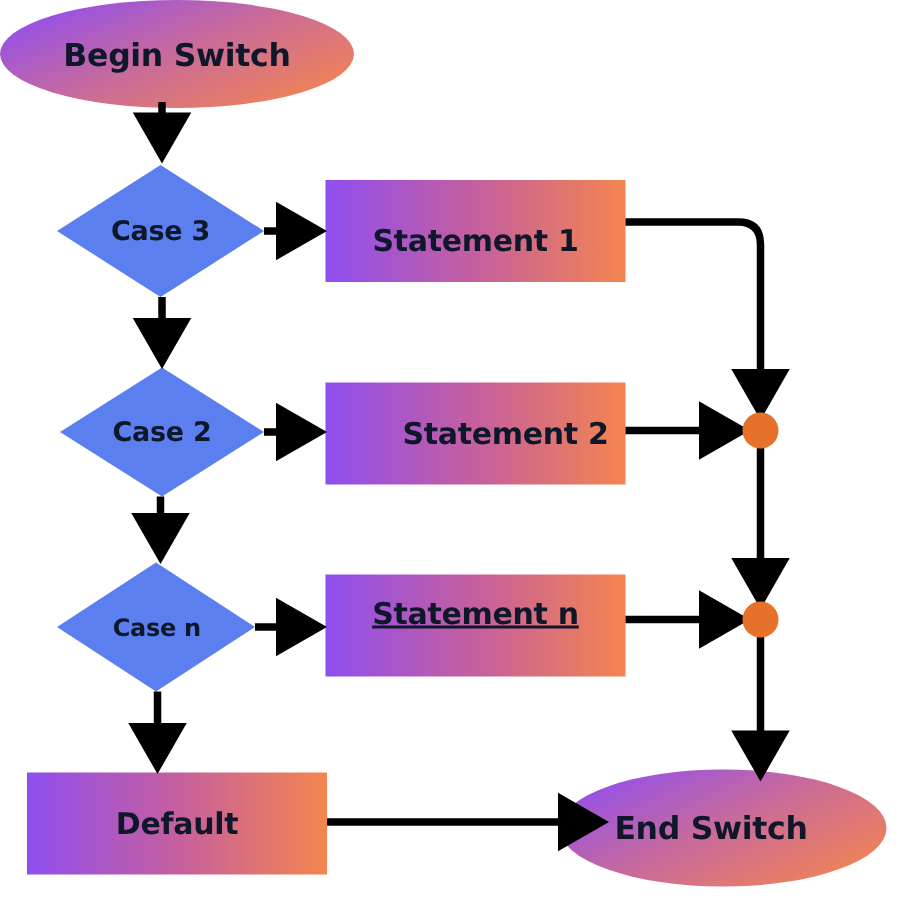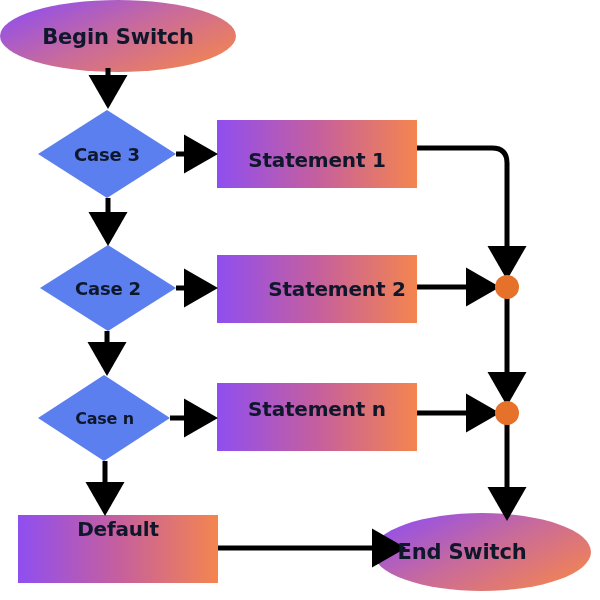--- a/index.html
+++ b/index.html
@@ -37,25 +37,25 @@
     font-weight: bold;
     pointer-events: none;
     letter-spacing: -0.2px;
   }
   .lbl-begin   { left: 0px;   top: 0px;   width: 236px; height: 73px;  font-size: 21px; }
   .lbl-case1   { left: 38px;  top: 110px; width: 138px; height: 88px;  font-size: 18px; }
   .lbl-case2   { left: 40px;  top: 245px; width: 136px; height: 86px;  font-size: 18px; }
   .lbl-casen   { left: 38px;  top: 375px; width: 133px; height: 86px;  font-size: 16px; }
   .lbl-stmt1   { left: 217px; top: 120px; width: 200px; height: 80px;  font-size: 20px; }
   .lbl-stmt2   { left: 217px; top: 255px; width: 200px; height: 68px;  font-size: 20px; padding-left: 20px; }
-  .lbl-stmtn   { left: 217px; top: 383px; width: 200px; height: 52px;  font-size: 20px; }
-  .lbl-default { left: 18px;  top: 495px; width: 200px; height: 68px;  }
+  .lbl-stmtn   { left: 217px; top: 383px; width: 200px; height: 52px;  font-size: 20px; text-decoration: underline; }
+  .lbl-default { left: 18px;  top: 515px; width: 200px; height: 68px;  }
   .lbl-default .line1 { font-size: 20px; line-height: 26px; }
   .lbl-default .line2 { font-size: 17px; line-height: 24px; }
-  .lbl-end     { left: 353px; top: 513px; width: 218px; height: 78px;  font-size: 21px; }
+  .lbl-end     { left: 365px; top: 513px; width: 218px; height: 78px;  font-size: 21px; }
 </style>
 </head>
 <body>
 
 <div id="canvas">
 
   <svg id="flow-svg" viewBox="0 0 600 600">
     <defs>
       <linearGradient id="gradPO" x1="0" y1="0" x2="1" y2="0">
         <stop offset="0%" stop-color="#8f4ef0"></stop>

